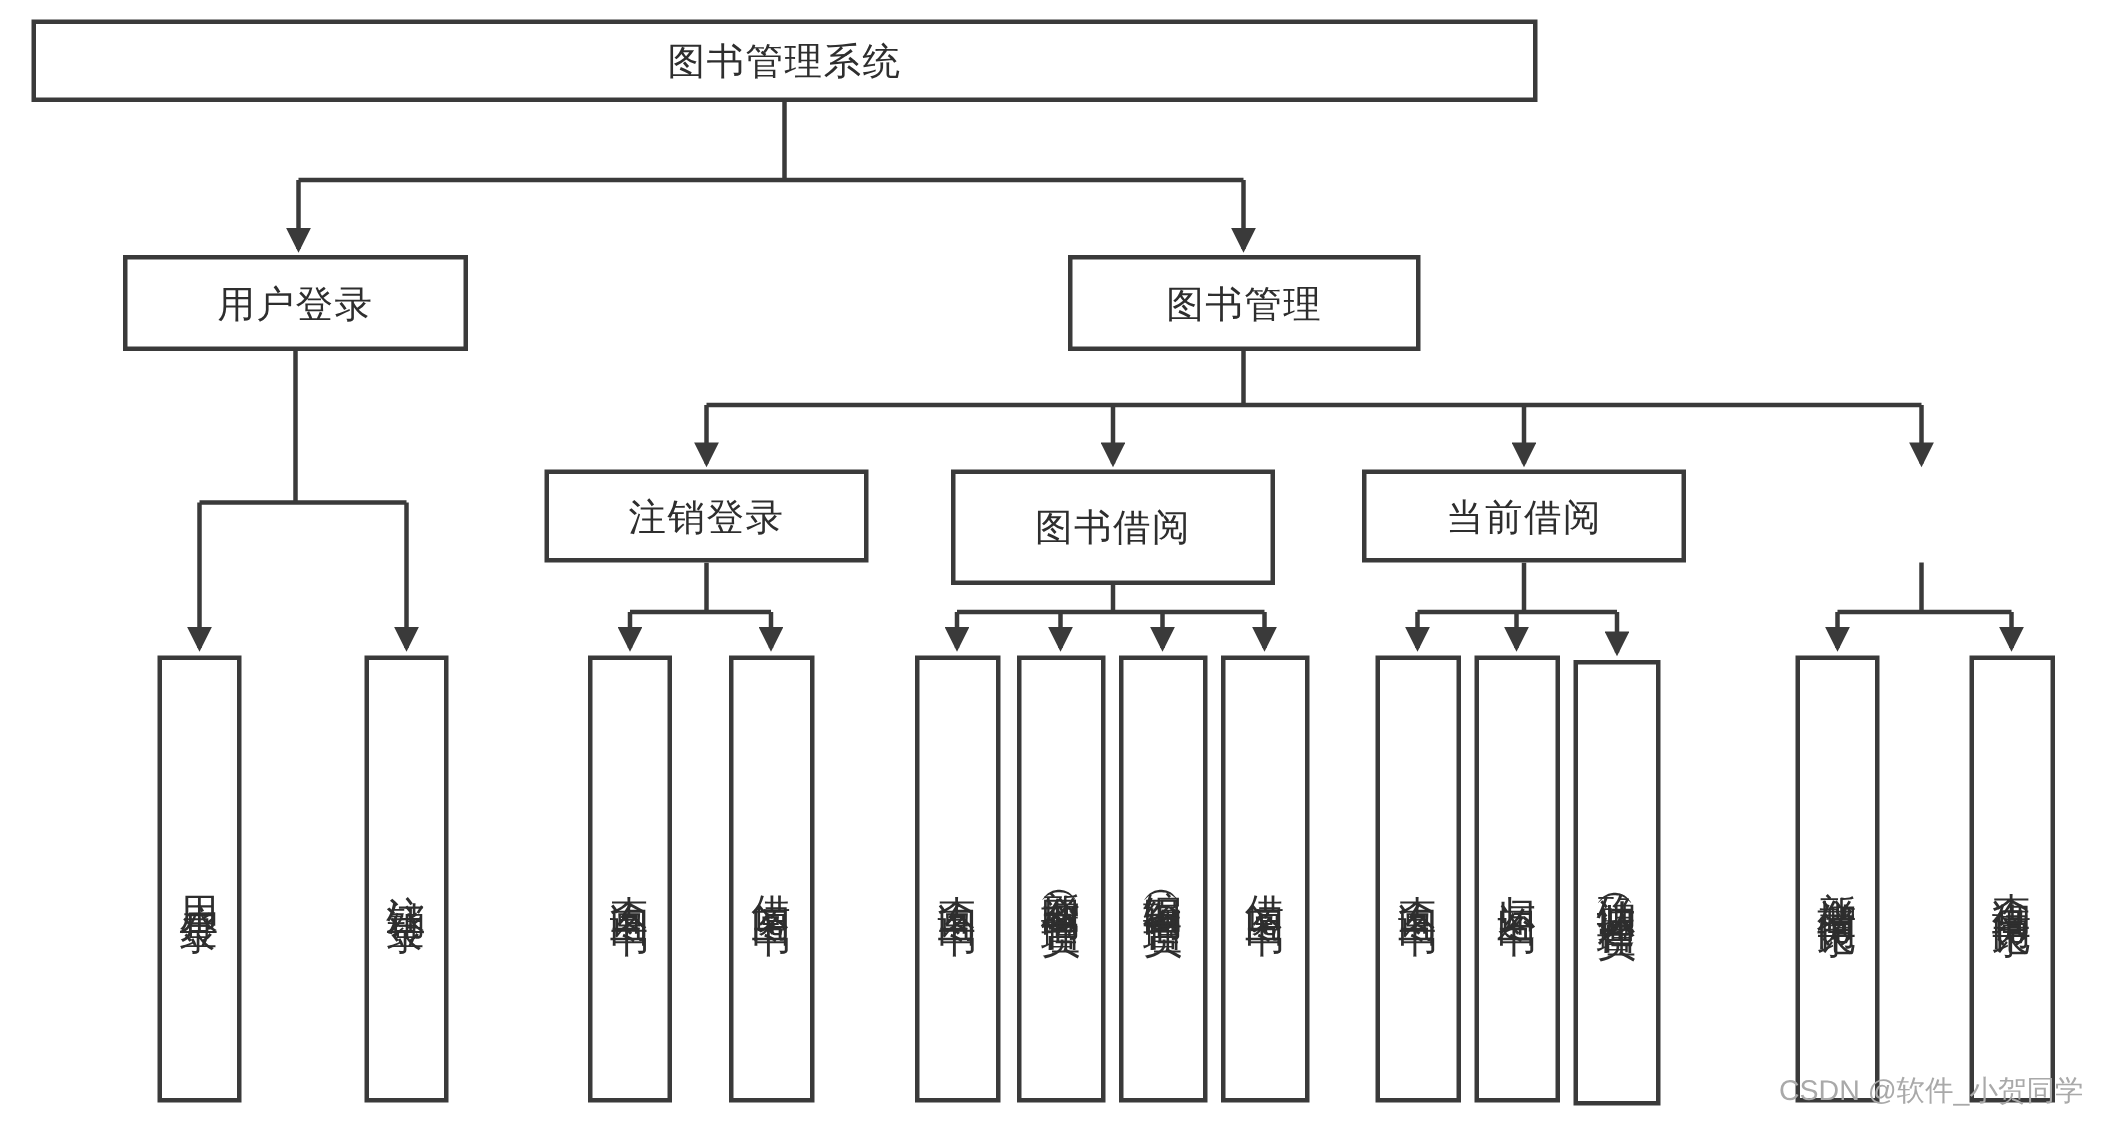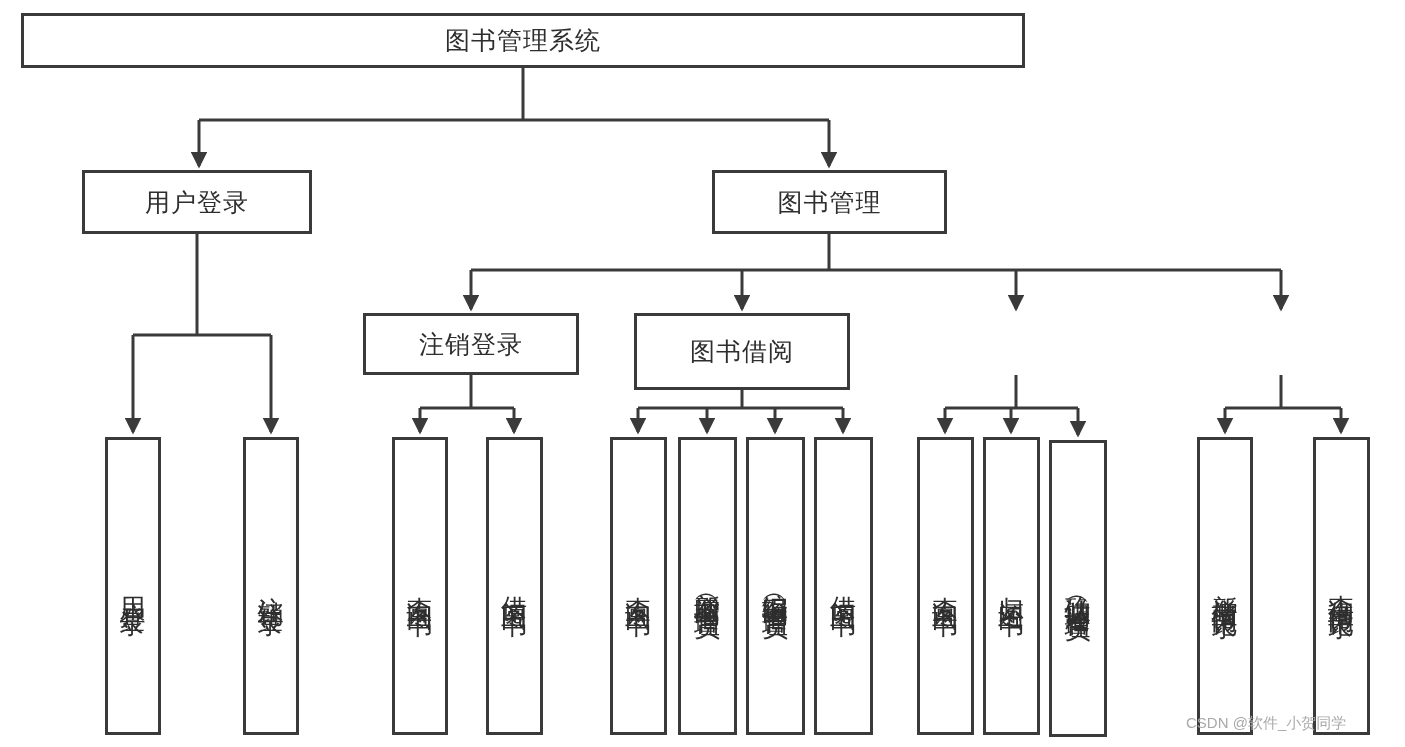--- a/index.html
+++ b/index.html
@@ -28,21 +28,21 @@
     text-orientation: mixed;
     font-size: 26px;
     letter-spacing: 5px;
     line-height: 1;
   }
   .watermark {
     position: absolute;
     left: 1186px;
     top: 714px;
     width: 215px;
-    font-size: 15px;
+    font-size: 19px;
     color: #a9a9a9;
     white-space: nowrap;
     z-index: 5;
   }
 </style>
 </head>
 <body>
 
 <div id="canvas">
 
@@ -106,20 +106,23 @@
   <div class="box" style="left:712px; top:170px; width:235px; height:64px;">
     <span class="h-label">图书管理</span>
   </div>
 
   <div class="box" style="left:363px; top:313px; width:216px; height:62px;">
     <span class="h-label">注销登录</span>
   </div>
   <div class="box" style="left:634px; top:313px; width:216px; height:77px;">
     <span class="h-label">图书借阅</span>
   </div>
+  <div class="box" style="left:908px; top:313px; width:216px; height:62px;">
+    <span class="h-label">当前借阅</span>
+  </div>
 
   <div class="box" style="left:105px; top:437px; width:56px; height:298px;">
     <span class="v-label">用户登录</span>
   </div>
   <div class="box" style="left:243px; top:437px; width:56px; height:298px;">
     <span class="v-label">注销登录</span>
   </div>
 
   <div class="box" style="left:392px; top:437px; width:56px; height:298px;">
     <span class="v-label">查询图书</span>

